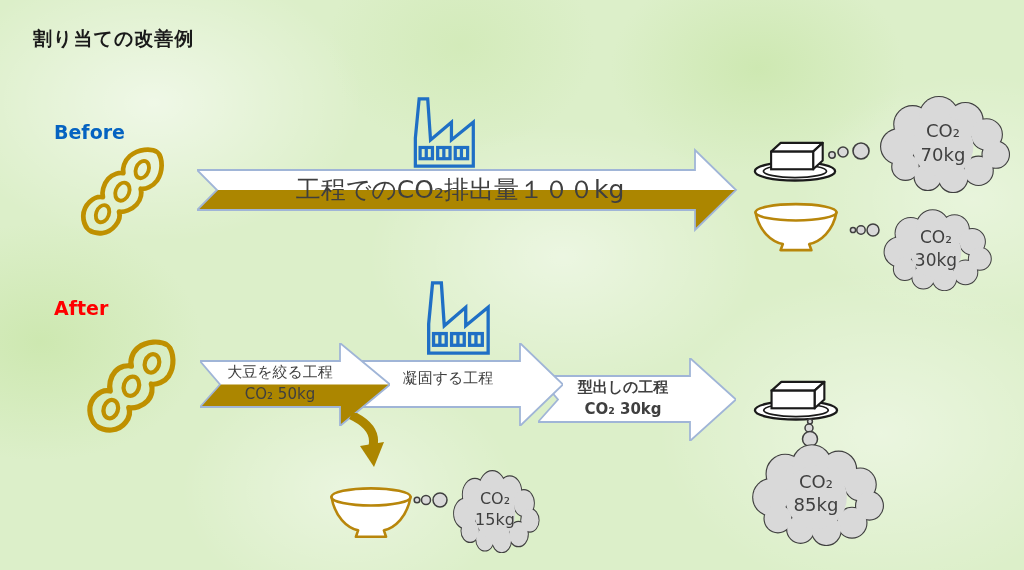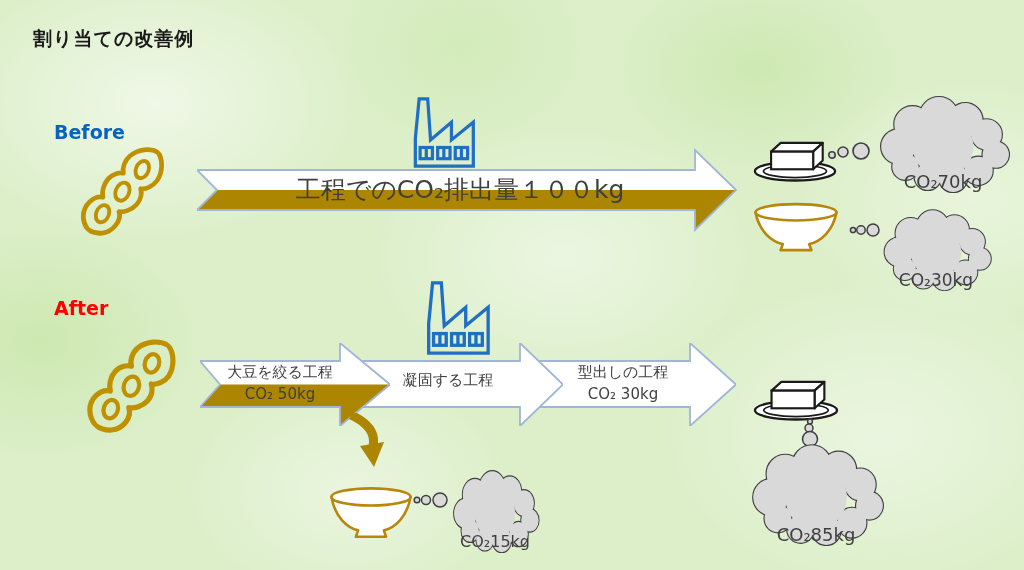--- a/index.html
+++ b/index.html
@@ -18,21 +18,21 @@
       radial-gradient(ellipse 260px 180px at 95% 35%, rgba(255,255,255,.35), transparent 70%);
   }
   .abs{position:absolute;}
   .page-title{font-size:19px;font-weight:bold;color:#1a1a1a;letter-spacing:1px;}
   .section-label{font-size:19px;font-weight:bold;}
   .before-label{color:#0563C1;}
   .after-label{color:#FF0000;text-align:right;}
   .arrow-text{color:#3F3F3F;text-align:center;}
   .arrow-text-big{font-size:25px;line-height:26px;}
   .arrow-text-small{display:flex;flex-direction:column;justify-content:center;font-size:15px;line-height:22px;}
-  .cloud-text{position:absolute;inset:0;display:flex;flex-direction:row;align-items:flex-end;justify-content:center;color:#3F3F3F;line-height:1.3;}
+  .cloud-text{position:absolute;inset:0;display:flex;flex-direction:column;align-items:center;justify-content:center;color:#3F3F3F;line-height:1.3;}
   svg{display:block;}
 </style>
 </head>
 <body>
 
 <div id="stage">
 
   <div class="abs page-title" style="left:33px;top:26px;">割り当ての改善例</div>
 
   <div class="abs section-label before-label" style="left:54px;top:88px;margin-top:33px;">Before</div>
@@ -193,35 +193,35 @@
         <rect x="18" y="55" width="13" height="12"></rect>
           <line x1="24.5" y1="55" x2="24.5" y2="67"></line>
         <rect x="36.5" y="55" width="13" height="12"></rect>
           <line x1="43" y1="55" x2="43" y2="67"></line>
         <rect x="55" y="55" width="13" height="12"></rect>
           <line x1="61.5" y1="55" x2="61.5" y2="67"></line>
       </g>
     </svg>
   </div>
 
-  <div class="abs" style="left:538px;top:343px;width:198px;height:83px;">
+  <div class="abs" style="left:538px;top:358px;width:198px;height:83px;font-weight:bold;">
     <svg width="198" height="83" viewBox="0 0 198 83" preserveAspectRatio="none">
       <path d="M 0 18 L 152 18 L 152 0 L 198 41.5 L 152 83 L 152 64 L 0 64 L 20 41.5 Z" fill="#FFFFFF" stroke="#A0B5D7" stroke-width="1.8"></path>
     </svg>
     <div class="abs arrow-text arrow-text-small" style="left:10px;top:18px;width:150px;height:44px;">
       <span>型出しの工程</span>
       <span>CO₂ 30kg</span>
     </div>
   </div>
 
   <div class="abs" style="left:348px;top:343px;width:215px;height:83px;">
     <svg width="215" height="83" viewBox="0 0 215 83" preserveAspectRatio="none">
       <path d="M 0 18 L 172 18 L 172 0 L 215 41.5 L 172 83 L 172 64 L 0 64 L 20 41.5 Z" fill="#FFFFFF" stroke="#A0B5D7" stroke-width="1.8"></path>
     </svg>
-    <div class="abs arrow-text arrow-text-small" style="left:20px;top:18px;width:160px;height:38px;">
+    <div class="abs arrow-text arrow-text-small" style="left:20px;top:18px;width:160px;height:38px;font-family:Liberation Mono, monospace;">
       <span>凝固する工程</span>
     </div>
   </div>
 
   <div class="abs" style="left:200px;top:343px;width:190px;height:83px;">
     <svg width="190" height="83" viewBox="0 0 190 83" preserveAspectRatio="none">
       <path d="M 0 18 L 140 18 L 140 0 L 190 41.5 L 140 83 L 140 64 L 0 64 L 20 41.5 Z" fill="#FFFFFF"></path>
       <path d="M 20 41.5 L 190 41.5 L 140 83 L 140 64 L 0 64 Z" fill="#AC8600"></path>
       <path d="M 0 18 L 140 18 L 140 0 L 190 41.5 L 140 83 L 140 64 L 0 64 L 20 41.5 Z" fill="none" stroke="#A0B5D7" stroke-width="1.8"></path>
     </svg>

